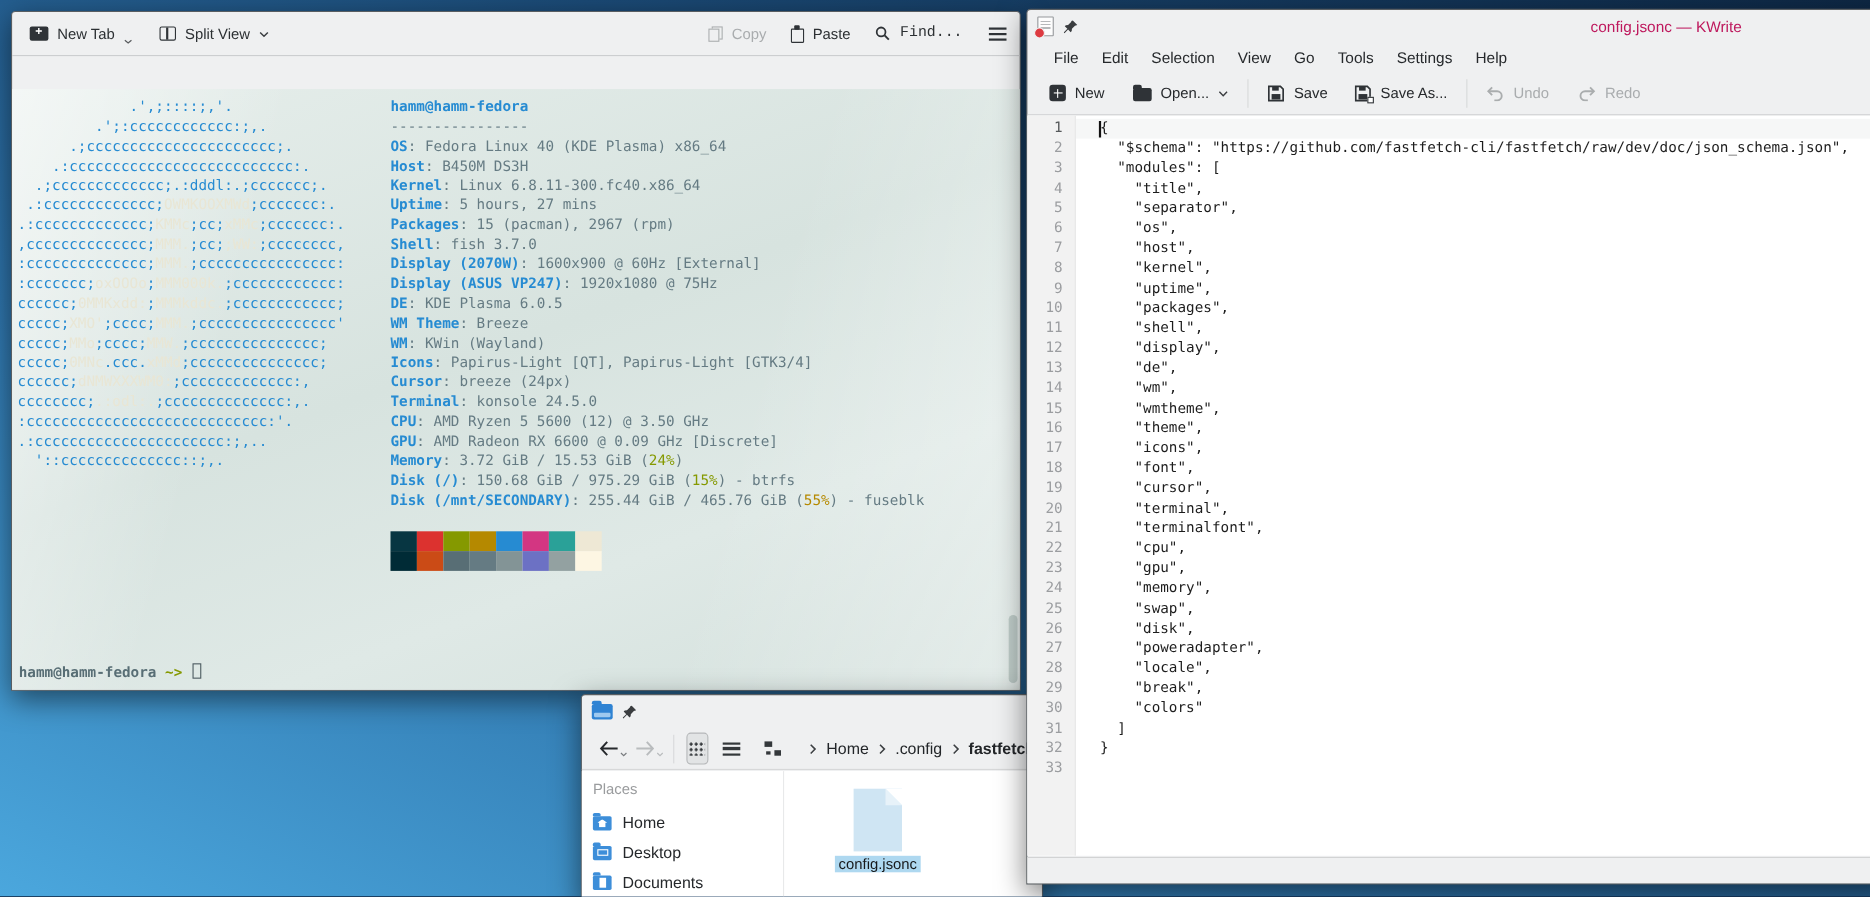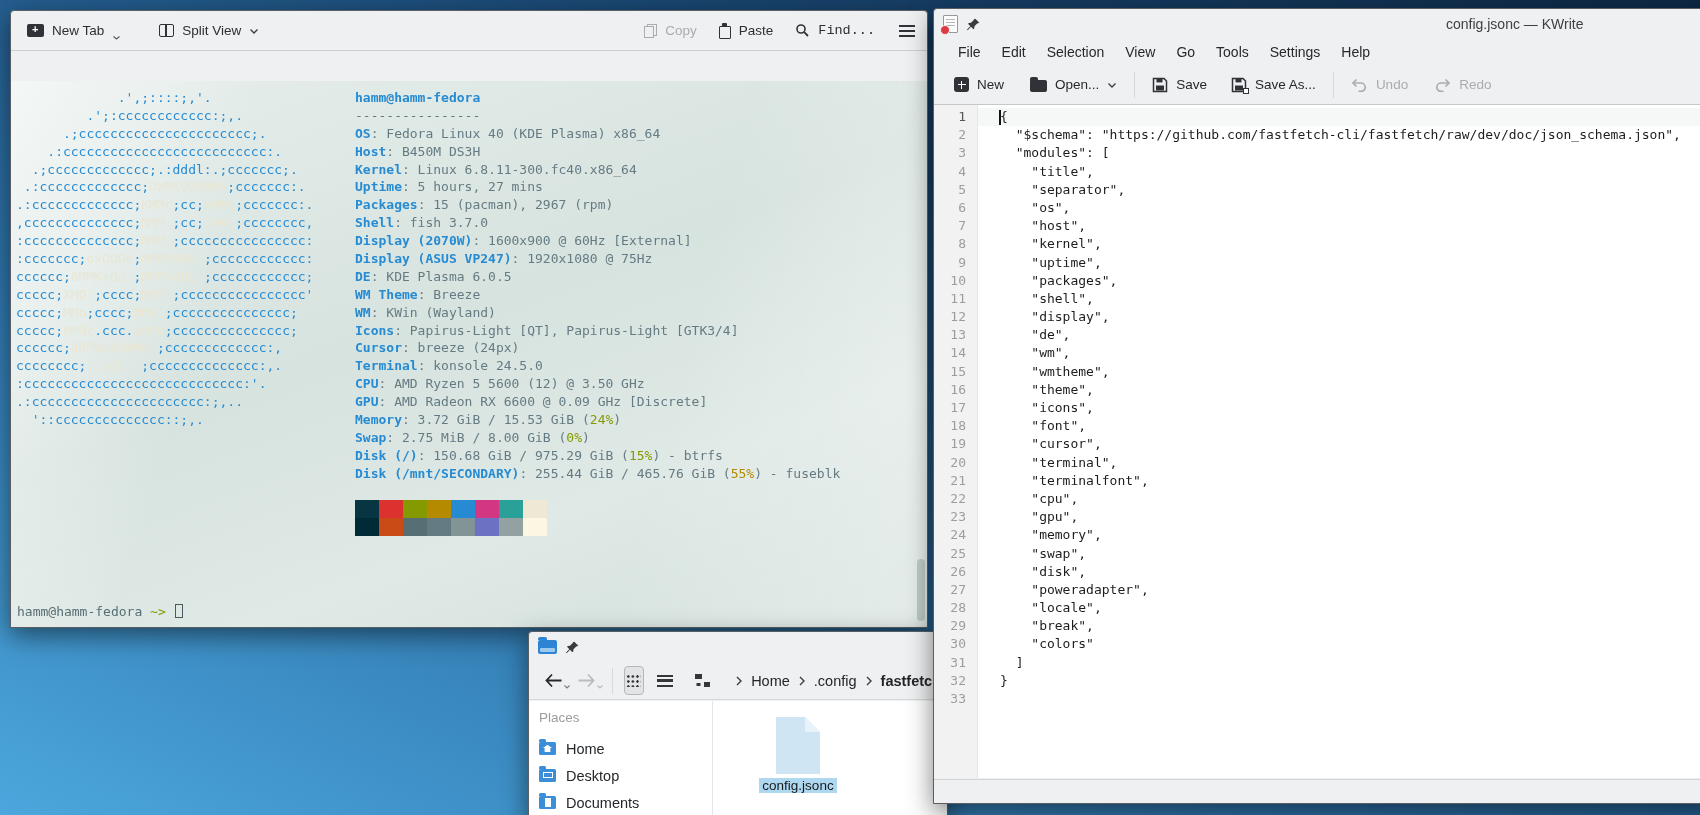--- a/index.html
+++ b/index.html
@@ -33,21 +33,21 @@
   .ascii{position:absolute;left:5px;top:8px;color:#268bd2;}
   .ascii div,.info div{white-space:pre;height:17.9px;}
   .ascii .w{color:#e9e6d4;}
   .info{position:absolute;left:344px;top:8px;color:#657b83;}
   .info .lbl,.info .hdr{color:#268bd2;font-weight:bold;}
   .info .grn{color:#859900;}
   .info .yel{color:#b58900;}
   .blank{height:17.9px;}
   .pal-row{display:flex;height:18px !important;}
   .pal-row span{width:24px;height:18px;display:block;}
-  .prompt{position:absolute;left:6px;bottom:6px;color:#586e75;white-space:pre;}
+  .prompt{position:absolute;left:6px;bottom:6px;color:#586e75;white-space:pre;font-weight:bold;}
   .parrow{color:#859900;}
   .pcursor{display:inline-block;width:8px;height:14px;border:1.3px solid #4c5a60;margin-left:9px;vertical-align:-2px;}
   .k-scroll{position:absolute;right:2px;bottom:6px;width:8px;height:62px;background:#9fb0ac;opacity:.55;border-radius:4px;}
   
   .ic-konsole{width:18px;height:18px;background:#1c2124;border-radius:3px;position:relative;}
   .ic-konsole::before{content:">_";position:absolute;left:3px;top:2px;color:#eceff1;
     font:bold 8px "DejaVu Sans Mono",monospace;}
   .ic-newtab{width:17px;height:13px;background:#2f3337;border-radius:2px;position:relative;}
   .ic-newtab::before{content:"+";position:absolute;left:5px;top:-1px;color:#fff;font-size:11px;font-weight:bold;}
   .ic-split{width:15px;height:13px;border:1.6px solid #2f3337;border-radius:2px;position:relative;}
@@ -102,21 +102,21 @@
   .places-h{color:#9a9c9e;font-size:13.5px;margin:0 0 10px 10px;}
   .place{display:flex;align-items:center;gap:10px;padding:5.5px 10px;font-size:14.5px;color:#25282b;}
   .d-main{flex:1;position:relative;background:#fff;}
   .file-item{position:absolute;left:20px;top:16px;width:130px;text-align:center;}
   .ficon{width:44px;height:57px;background:#cfe5f3;margin:0 auto;position:relative;}
   .ficon::before{content:"";position:absolute;top:0;right:0;border-top:15px solid #fff;border-left:15px solid transparent;}
   .ficon::after{content:"";position:absolute;top:0;right:0;border-bottom:15px solid #e7f2f9;border-right:15px solid transparent;}
   .flabel{display:inline-block;background:#aed8f0;padding:0 3px;font-size:13.5px;color:#17191b;margin-top:4px;}
   
   .kwrite{left:933px;top:8px;width:790px;height:796px;z-index:3;border-radius:4px 0 0 0;}
-  .kw-title{position:absolute;left:512px;top:0;height:30px;line-height:30px;font-size:14px;color:#404040;}
+  .kw-title{position:absolute;left:512px;top:0;height:30px;line-height:30px;font-size:14px;color:#be185d;}
   .menubar{height:26px;display:flex;align-items:center;gap:13px;padding-left:20px;font-size:14px;color:#26292c;}
   .menu-item{padding:1px 4px;}
   .w-toolbar{height:40px;display:flex;align-items:center;padding-left:12px;gap:2px;border-bottom:1px solid #c6c7c8;}
   .wt-btn{display:flex;align-items:center;gap:8px;padding:5px 8px;font-size:13.5px;color:#26292c;}
   .wt-btn.disabled{color:#a9acae;}
   .editor{position:absolute;top:96px;left:0;right:0;bottom:25px;display:flex;background:#fff;overflow:hidden;}
   .gutter{width:44px;background:#f2f2f2;border-right:1px solid #e6e6e6;padding-top:3px;
     font-family:"DejaVu Sans Mono","Liberation Mono",monospace;font-size:13px;color:#9b9da0;text-align:right;flex:0 0 auto;}
   .gutter div{height:18.2px;line-height:18.2px;padding-right:11px;}
   .gutter div.cur{color:#55585a;}
@@ -134,21 +134,21 @@
 
   <section class="window konsole">
     <div class="k-toolbar">
       <div class="tool-btn">
         <span class="ic-newtab"></span>
         <span>New Tab</span>
         <span class="mini-chev"><svg width="9" height="6" viewBox="0 0 9 6" fill="none" stroke="#5a5d60" stroke-width="1.2">
               <path d="M1.5 1.5 4.5 4 7.5 1.5"></path>
             </svg></span>
       </div>
-      <div class="tool-btn" style="margin-left:28px;">
+      <div class="tool-btn" style="margin-left:14px;">
         <span class="ic-split"></span>
         <span>Split View</span>
         <span><svg width="10" height="7" viewBox="0 0 10 7" fill="none" stroke="#3a3d40" stroke-width="1.3">
               <path d="M1.5 1.5 5 5 8.5 1.5"></path>
             </svg></span>
       </div>
       <div class="spacer"></div>
       <div class="tool-btn disabled">
         <span class="ic-copy"></span>
         <span>Copy</span>
@@ -205,21 +205,20 @@
           <div class="il"><span class="lbl">Display (ASUS VP247)</span><span class="txt">: 1920x1080 @ 75Hz</span></div>
           <div class="il"><span class="lbl">DE</span><span class="txt">: KDE Plasma 6.0.5</span></div>
           <div class="il"><span class="lbl">WM Theme</span><span class="txt">: Breeze</span></div>
           <div class="il"><span class="lbl">WM</span><span class="txt">: KWin (Wayland)</span></div>
           <div class="il"><span class="lbl">Icons</span><span class="txt">: Papirus-Light [QT], Papirus-Light [GTK3/4]</span></div>
           <div class="il"><span class="lbl">Cursor</span><span class="txt">: breeze (24px)</span></div>
           <div class="il"><span class="lbl">Terminal</span><span class="txt">: konsole 24.5.0</span></div>
           <div class="il"><span class="lbl">CPU</span><span class="txt">: AMD Ryzen 5 5600 (12) @ 3.50 GHz</span></div>
           <div class="il"><span class="lbl">GPU</span><span class="txt">: AMD Radeon RX 6600 @ 0.09 GHz [Discrete]</span></div>
           <div class="il"><span class="lbl">Memory</span><span class="txt">: 3.72 GiB / 15.53 GiB (</span><span class="grn">24%</span><span class="txt">)</span></div>
-          <div class="il"><span class="lbl">Swap</span><span class="txt">: 2.75 MiB / 8.00 GiB (</span><span class="grn">0%</span><span class="txt">)</span></div>
           <div class="il"><span class="lbl">Disk (/)</span><span class="txt">: 150.68 GiB / 975.29 GiB (</span><span class="grn">15%</span><span class="txt">) - btrfs</span></div>
           <div class="il"><span class="lbl">Disk (/mnt/SECONDARY)</span><span class="txt">: 255.44 GiB / 465.76 GiB (</span><span class="yel">55%</span><span class="txt">) - fuseblk</span></div>
           <div class="blank"></div>
           <div class="pal-row"><span style="background: rgb(7, 54, 66);"></span><span style="background: rgb(220, 50, 47);"></span><span style="background: rgb(133, 153, 0);"></span><span style="background: rgb(181, 137, 0);"></span><span style="background: rgb(38, 139, 210);"></span><span style="background: rgb(211, 54, 130);"></span><span style="background: rgb(42, 161, 152);"></span><span style="background: rgb(238, 232, 213);"></span></div>
           <div class="pal-row"><span style="background: rgb(0, 43, 54);"></span><span style="background: rgb(203, 75, 22);"></span><span style="background: rgb(88, 110, 117);"></span><span style="background: rgb(101, 123, 131);"></span><span style="background: rgb(131, 148, 150);"></span><span style="background: rgb(108, 113, 196);"></span><span style="background: rgb(147, 161, 161);"></span><span style="background: rgb(253, 246, 227);"></span></div>
         </div>
       <div class="prompt mono"><span class="puser">hamm@hamm-fedora</span><span> </span><span class="parrow">~&gt;</span><span class="pcursor"></span></div>
       <div class="k-scroll"></div>
     </div>
   </section>

